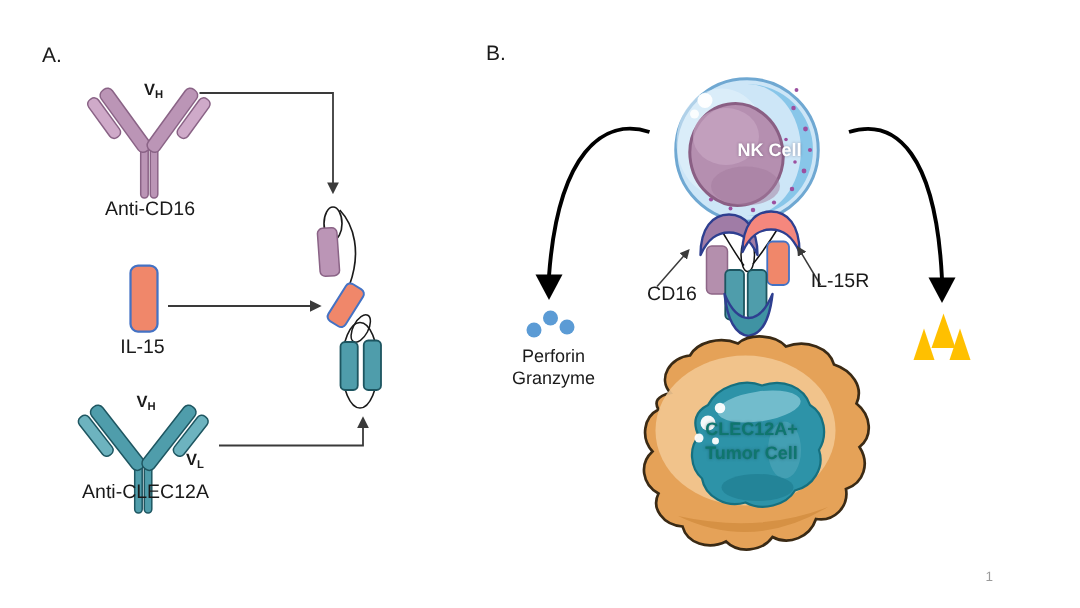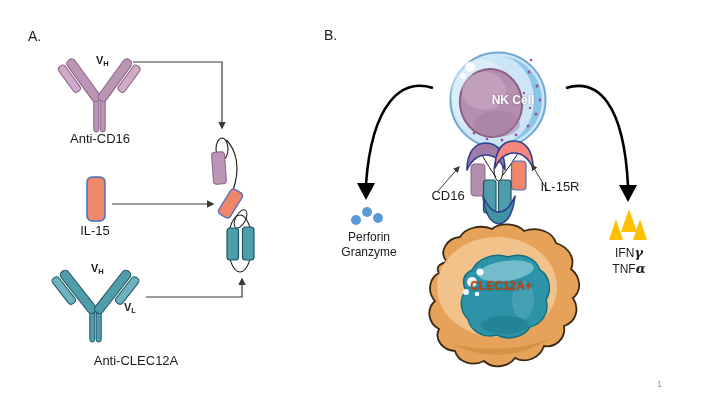--- a/index.html
+++ b/index.html
@@ -7,21 +7,21 @@
          font-family:"Liberation Sans",sans-serif;color:#1a1a1a;}
   #fig{position:absolute;left:0;top:0;}
   .lbl{position:absolute;font-family:"Liberation Sans",sans-serif;color:#1a1a1a;
        font-size:13px;line-height:15px;white-space:nowrap;}
   .panel-letter{font-size:14px;}
   .center{text-align:center;}
   .sub{font-size:7.5px;vertical-align:-2px;}
   .vlabel{font-size:11px;font-weight:700;}
   .white-bold{color:#ffffff;font-weight:bold;font-size:12px;
               text-shadow:0 0 2px rgba(60,40,70,.45);padding-left:20px;}
-  .tumor-text{color:#c2410c;font-weight:bold;font-size:12px;line-height:15.5px;
+  .tumor-text{color:#0f766e;font-weight:bold;font-size:12px;line-height:15.5px;
               text-shadow:0 0 2px rgba(20,60,70,.5);}
   .effector{font-size:12px;line-height:15px;}
   .greek{font-family:"DejaVu Serif",serif;font-style:italic;font-weight:bold;font-size:13px;}
   .pagenum{font-size:9px;color:#9a9a9a;}
 </style>
 </head>
 <body>
 
 <div id="stage">
 
@@ -175,35 +175,32 @@
   <div class="lbl center" style="left:55px;top:131px;width:90px;">Anti-CD16</div>
 
   <div class="lbl center" style="left:66px;top:223px;width:58px;">IL-15</div>
 
   <div class="lbl vlabel" style="left:91px;top:261px;">
     <span>V</span><span class="sub">H</span>
   </div>
   <div class="lbl vlabel" style="left:124px;top:300px;">
     <span>V</span><span class="sub">L</span>
   </div>
-  <div class="lbl center" style="left:47px;top:353px;width:100px;margin-left:39px;">Anti-CLEC12A</div>
+  <div class="lbl center" style="left:47px;top:320px;width:100px;">Anti-CLEC12A</div>
 
   <div class="lbl white-bold center" style="left:461px;top:93px;width:64px;">NK Cell</div>
 
   <div class="lbl center" style="left:424px;top:188px;width:48px;">CD16</div>
   <div class="lbl center" style="left:534px;top:179px;width:52px;">IL-15R</div>
 
   <div class="lbl effector center" style="left:332px;top:230px;width:74px;">
     <div>Perforin</div>
     <div>Granzyme</div>
   </div>
 
-  <div class="lbl effector center" style="left:601px;top:245px;width:56px;">
-    <div><span>IFN</span><span class="greek">γ</span></div>
-    <div><span>TNF</span><span class="greek">α</span></div>
-  </div>
 
   <div class="lbl tumor-text center" style="left:454px;top:279px;width:94px;">
     <div>CLEC12A+</div>
+    <div>Tumor Cell</div>
   </div>
 
   <div class="lbl pagenum" style="left:657px;top:377px;">1</div>
 </div>
 
 </body></html>

